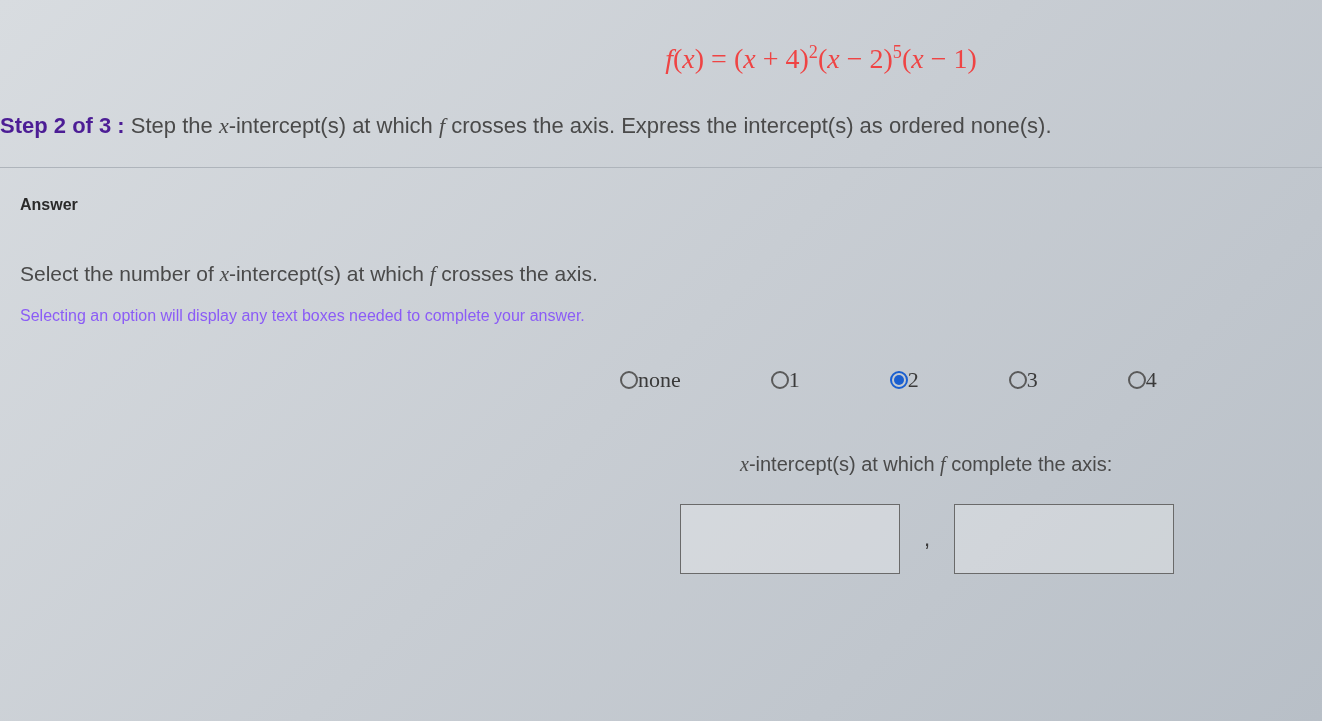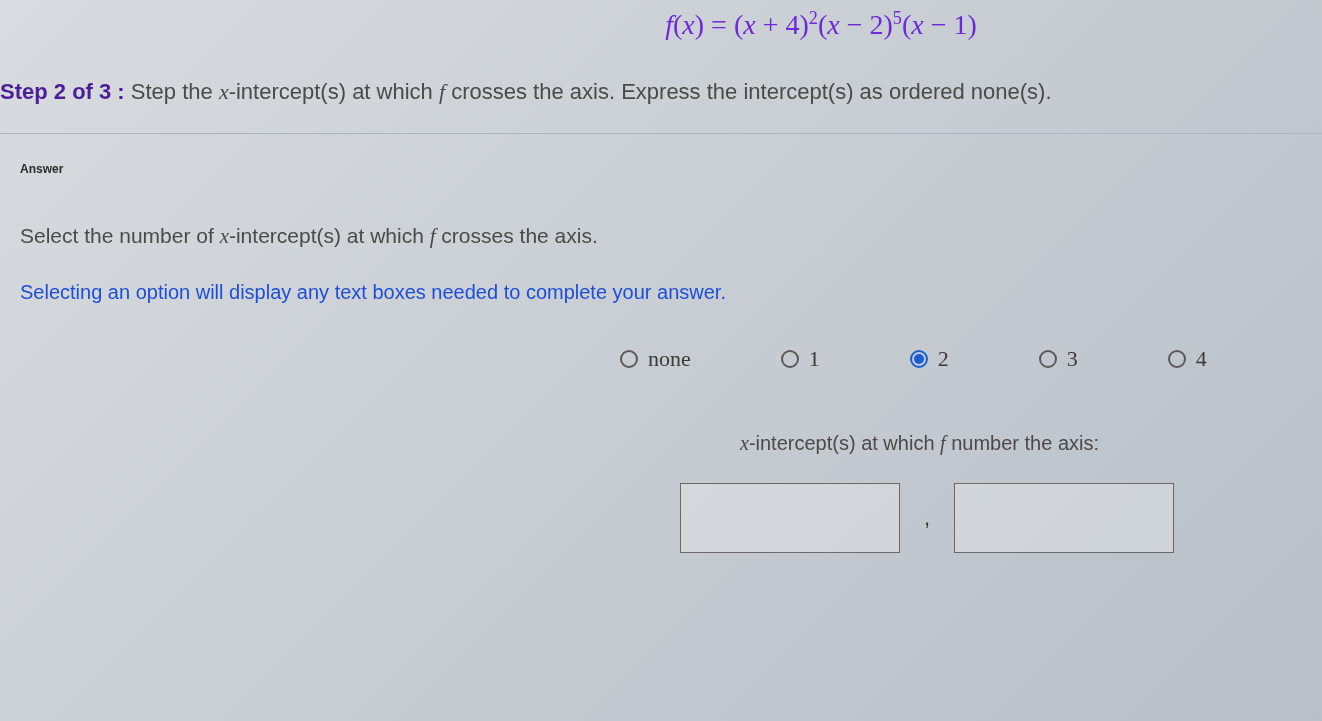--- a/index.html
+++ b/index.html
@@ -16,22 +16,23 @@
       position: relative;
       overflow: hidden;
     }
     .equation-row {
       text-align: center;
       padding-top: 8px;
       padding-bottom: 20px;
       font-family: 'Times New Roman', serif;
       font-size: 28px;
       font-style: italic;
-      color: #6d28d9;
+      color: #ef4444;
       padding-left: 320px;
+      margin-top: 34px;
     }
     .equation-row .fn {
       font-style: italic;
     }
     .equation-row .rm {
       font-style: normal;
     }
     .equation-row sup {
       font-size: 0.65em;
       vertical-align: super;
@@ -53,48 +54,47 @@
     .divider {
       border: none;
       border-top: 1px solid #aeb4bb;
       margin: 0;
     }
     .answer-section {
       padding: 28px 20px 0 20px;
     }
     .answer-heading {
       font-weight: 600;
-      font-size: 12px;
+      font-size: 16px;
       color: #2a2a2a;
       margin-bottom: 48px;
     }
     .instruction-1 {
       font-size: 21px;
       color: #4a4a4a;
-      margin-bottom: 32px;
+      margin-bottom: 20px;
     }
     .instruction-2 {
-      font-size: 20px;
-      color: #1d4ed8;
+      font-size: 16px;
+      color: #8b5cf6;
       margin-bottom: 42px;
     }
     .radio-row {
       display: flex;
       justify-content: flex-start;
       align-items: center;
       gap: 90px;
       padding-left: 600px;
       font-size: 22px;
       color: #3a3a3a;
       font-family: 'Times New Roman', serif;
     }
     .radio-option {
       display: flex;
       align-items: center;
-      gap: 10px;
       cursor: pointer;
     }
     .radio-circle {
       width: 18px;
       height: 18px;
       border: 2px solid #5a5a5a;
       border-radius: 50%;
       display: inline-flex;
       align-items: center;
       justify-content: center;
@@ -179,21 +179,21 @@
       <span class="radio-circle"></span>
       <span>3</span>
     </label>
     <label class="radio-option">
       <span class="radio-circle"></span>
       <span>4</span>
     </label>
   </div>
 
   <div class="intercept-prompt">
-    <span class="italic-var">x</span><span>-intercept(s) at which </span><span class="italic-var">f</span><span> number the axis:</span>
+    <span class="italic-var">x</span><span>-intercept(s) at which </span><span class="italic-var">f</span><span> complete the axis:</span>
   </div>
 
   <div class="input-row">
     <input type="text" class="answer-input" value="" style="">
     <span class="comma-sep">,</span>
     <input type="text" class="answer-input" value="" style="">
   </div>
 </div>
 
 </body></html>

